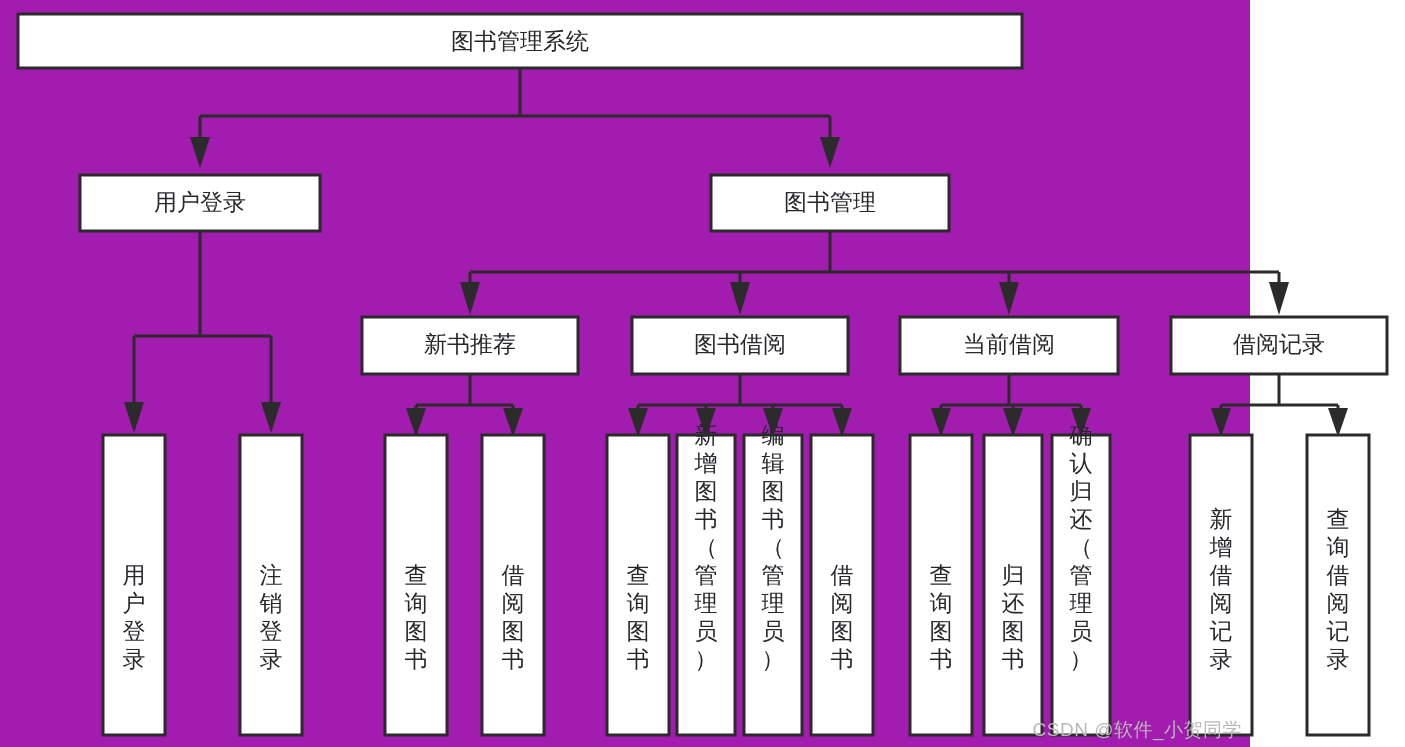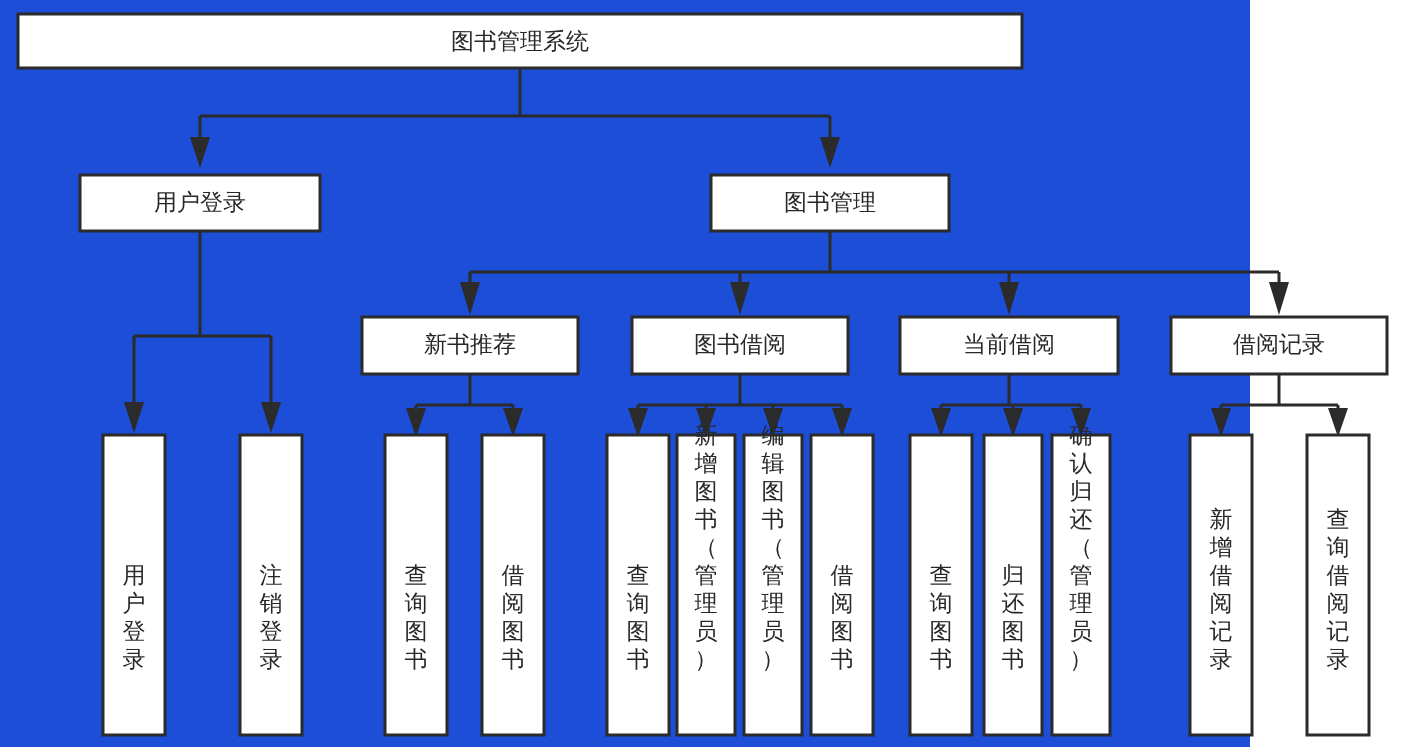--- a/index.html
+++ b/index.html
@@ -10,21 +10,21 @@
   body {
     width: 1405px;
     height: 747px;
     overflow: hidden;
     font-family: "Liberation Sans", "DejaVu Sans", sans-serif;
   }
   #diagram-root {
     position: relative;
     width: 1250px;
     height: 747px;
-    background: #1d4ed8;
+    background: #a21caf;
   }
   svg#flow {
     position: absolute;
     top: 0;
     left: 0;
     width: 1405px;
     height: 747px;
     display: block;
   }
   .node-rect {
@@ -221,13 +221,14 @@
           <text class="node-label-v" x="1221"><tspan x="1221" y="527">新</tspan><tspan x="1221" y="555">增</tspan><tspan x="1221" y="583">借</tspan><tspan x="1221" y="611">阅</tspan><tspan x="1221" y="639">记</tspan><tspan x="1221" y="667">录</tspan></text>
         </g>
         <g>
           <rect class="node-rect" x="1307" y="435" width="62" height="300"></rect>
           <text class="node-label-v" x="1338"><tspan x="1338" y="527">查</tspan><tspan x="1338" y="555">询</tspan><tspan x="1338" y="583">借</tspan><tspan x="1338" y="611">阅</tspan><tspan x="1338" y="639">记</tspan><tspan x="1338" y="667">录</tspan></text>
         </g>
       </g>
 
   </svg>
 
+  <div class="watermark">CSDN @软件_小贺同学</div>
 </div>
 
 </body></html>

